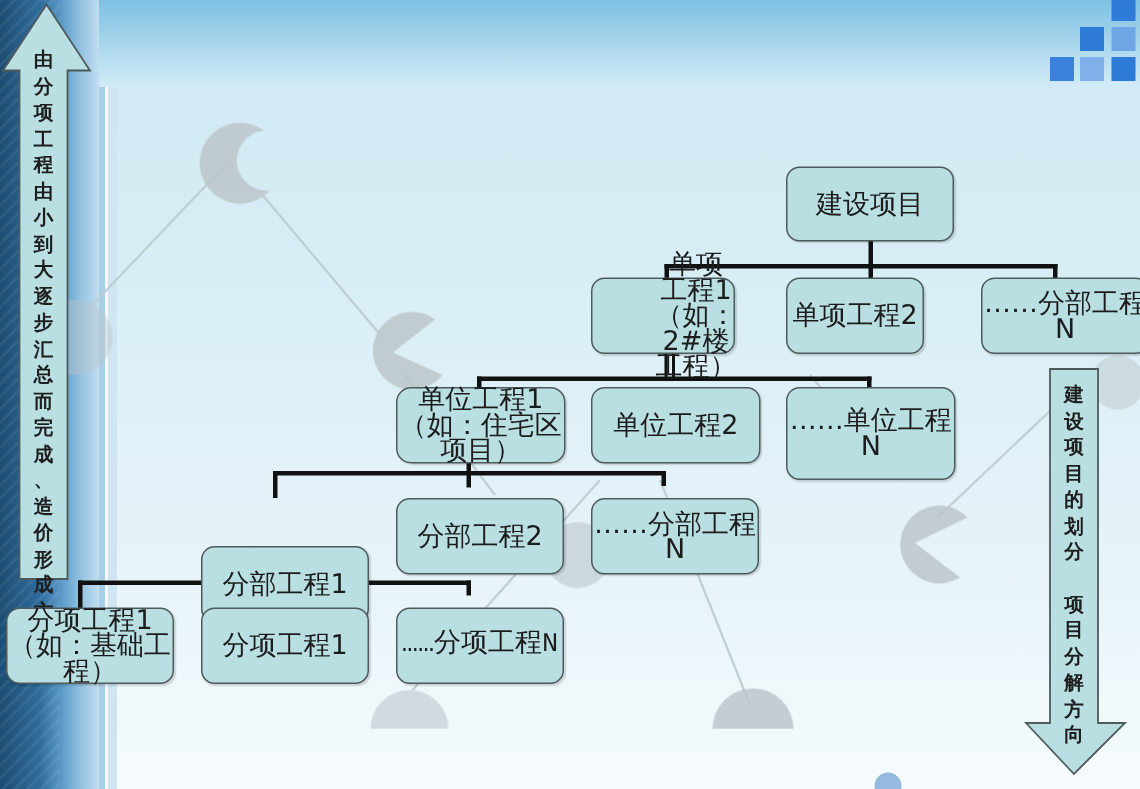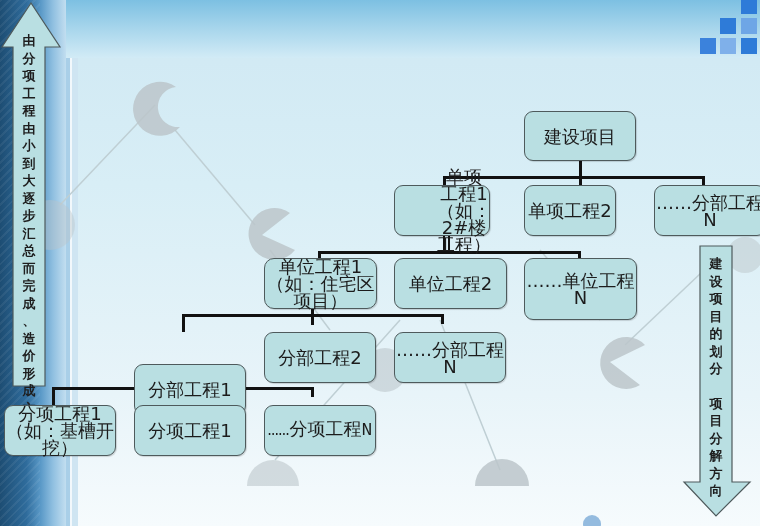--- a/index.html
+++ b/index.html
@@ -183,20 +183,20 @@
 </div>
 <div class="node" style="left:264px;top:332px;width:112px;height:51px;">
   <span>分部工程2</span>
 </div>
 <div class="node" style="left:394px;top:332px;width:112px;height:51px;">
   <span>……分部工程N</span>
 </div>
 
 <div class="node" style="left:4px;top:405px;width:112px;height:51px;">
   <span>分项工程1</span>
-  <span>（如：基槽开挖）</span>
+  <span>（如：基础工程）</span>
 </div>
 <div class="node" style="left:134px;top:405px;width:112px;height:51px;">
   <span>分项工程1</span>
 </div>
 <div class="node" style="left:264px;top:405px;width:112px;height:51px;font-family:Liberation Mono, monospace;">
   <span>……分项工程N</span>
 </div>
 
 </body></html>

